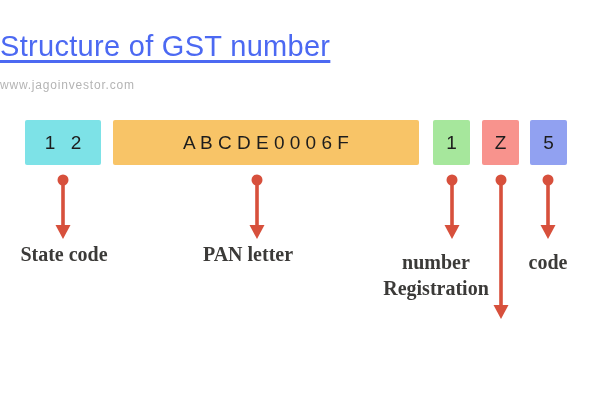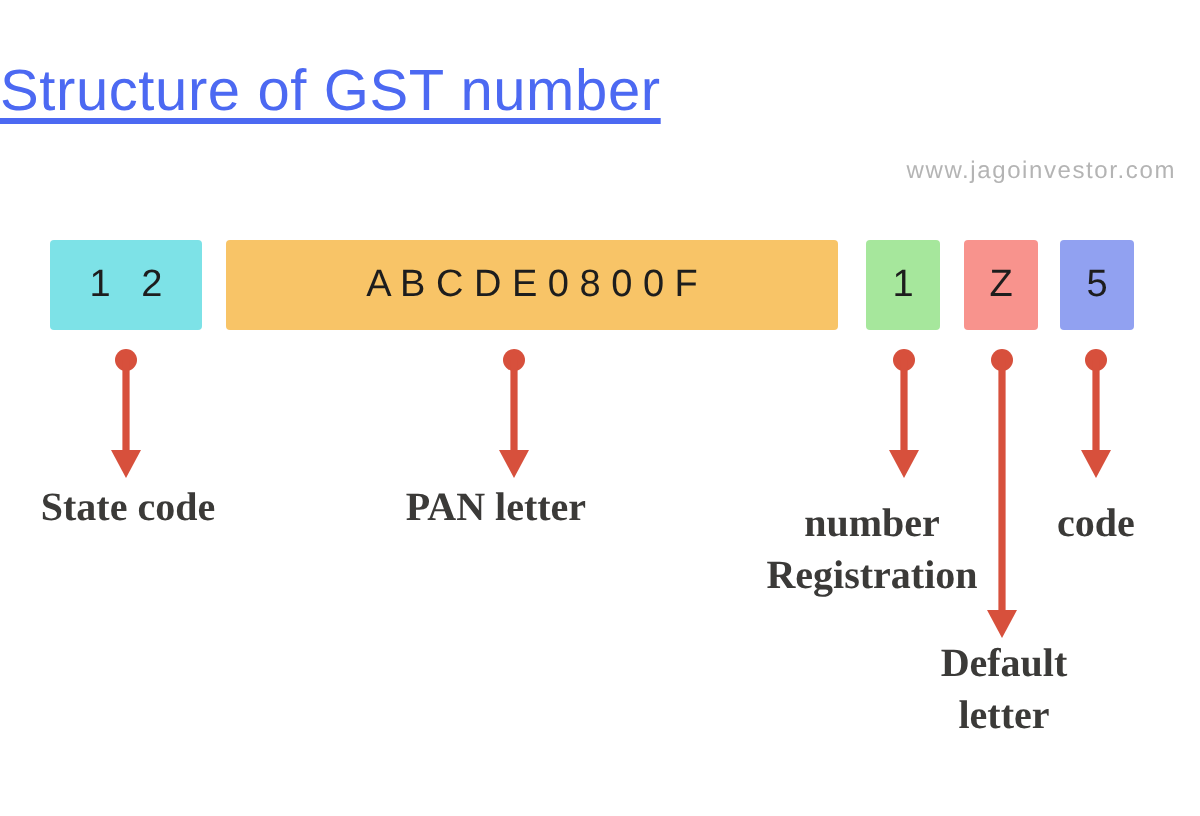--- a/index.html
+++ b/index.html
@@ -7,21 +7,21 @@
     position:relative; width:600px; height:408px; background:#ffffff;
     font-family:"Liberation Sans", sans-serif; overflow:hidden;
   }
   .title-row { position:absolute; top:30px; left:0; width:600px; text-align:left; }
   .title {
     display:inline-block; font-size:29px; color:#4c69f2;
     text-decoration:underline; text-decoration-thickness:3px; text-underline-offset:4px;
     letter-spacing:0.3px;
   }
   .subtitle {
-    position:absolute; top:78px; left:0; width:588px; text-align:right;
+    position:absolute; top:78px; left:0; width:588px; text-align:left;
     font-size:12px; color:#b4b4b4; letter-spacing:0.8px;
   }
   .box {
     position:absolute; top:120px; height:45px; border-radius:2px;
     display:flex; align-items:center; justify-content:center;
     font-size:19px; color:#1d1d1d; white-space:pre;
   }
   .box-0 { left:25px;  width:76px;  letter-spacing:5px; text-indent:5px; }
   .box-1 { left:113px; width:306px; }
   .box-2 { left:433px; width:37px; }
@@ -49,21 +49,21 @@
 
 <div class="canvas">
 
   <div class="title-row">
     <span class="title">Structure of GST number</span>
   </div>
 
   <div class="subtitle">www.jagoinvestor.com</div>
 
   <div class="box box-0" style="background-color: rgb(125, 226, 231);">1 2</div>
-  <div class="box box-1" style="background-color: rgb(248, 196, 103);">A B C D E 0 8 0 0 F</div>
+  <div class="box box-1" style="background-color: rgb(248, 196, 103);">A B C D E 0 0 0 6 F</div>
   <div class="box box-2" style="background-color: rgb(166, 231, 156);">1</div>
   <div class="box box-3" style="background-color: rgb(248, 147, 141);">Z</div>
   <div class="box box-4" style="background-color: rgb(145, 161, 241);">5</div>
 
   <div class="arrow arrow-1">
     <svg width="18" height="66" viewBox="0 0 18 66">
         <circle cx="9" cy="6" r="5.5" fill="currentColor"></circle>
         <rect x="7.2" y="6" width="3.6" height="46" fill="currentColor"></rect>
         <polygon points="1.5,51 16.5,51 9,65" fill="currentColor"></polygon>
       </svg>
@@ -103,18 +103,14 @@
   <div class="label label-1">
     <span>PAN letter</span>
   </div>
   <div class="label label-2">
     <span>number</span>
     <span>Registration</span>
   </div>
   <div class="label label-3">
     <span>code</span>
   </div>
-  <div class="label label-4">
-    <span>Default</span>
-    <span>letter</span>
-  </div>
 
 </div>
 
 </body></html>

